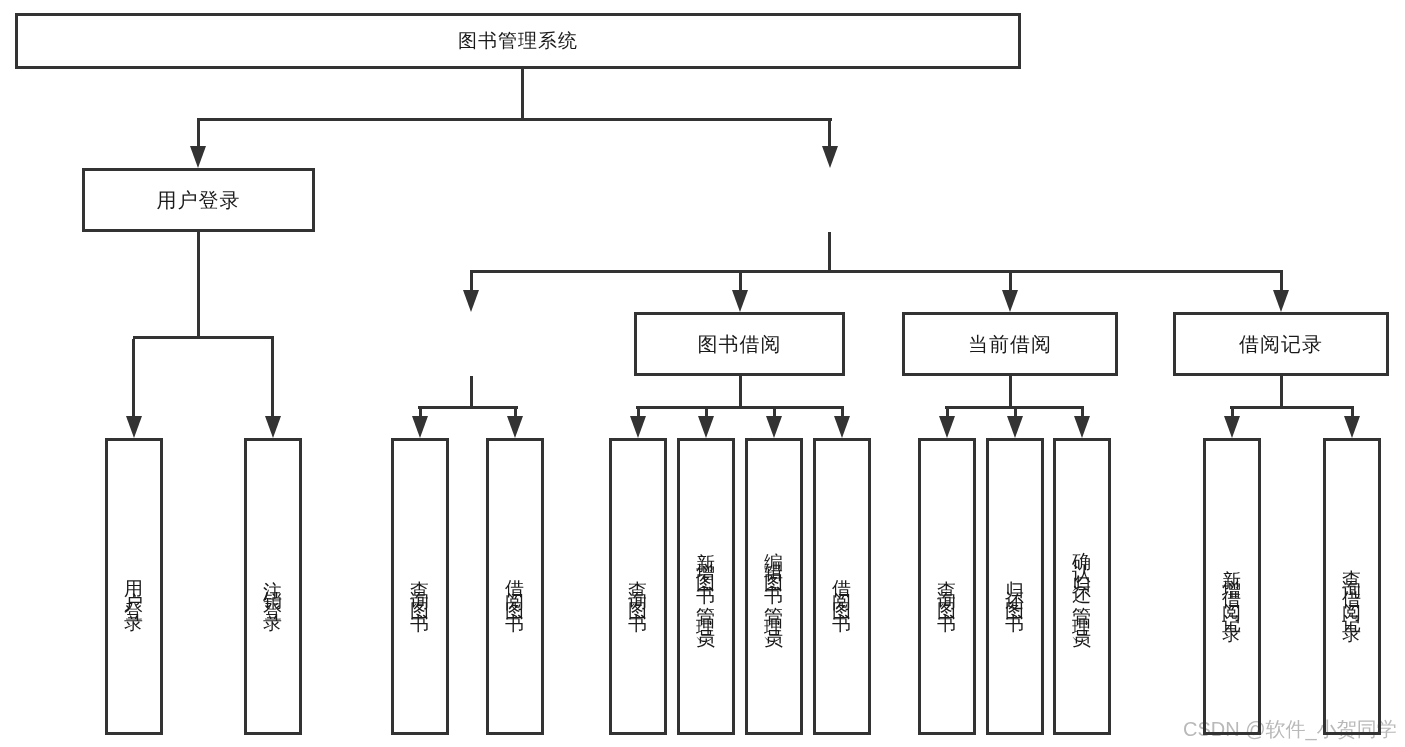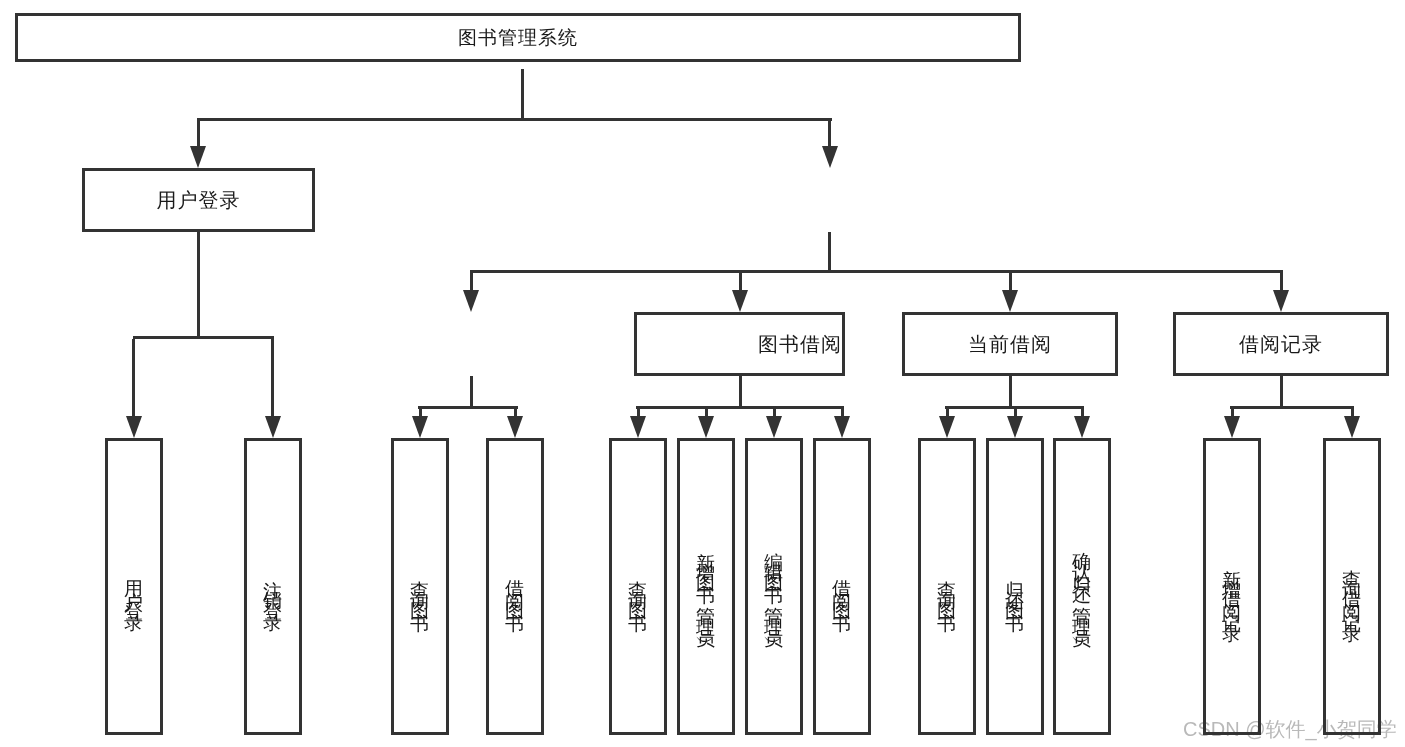--- a/index.html
+++ b/index.html
@@ -87,29 +87,29 @@
   <div class="arrow" style="left:1007px; top:416px;"></div>
   <div class="arrow" style="left:1074px; top:416px;"></div>
 
   <div class="line" style="left:1280px; top:376px; width:3px; height:30px;"></div>
   <div class="line" style="left:1230px; top:406px; width:124px; height:3px;"></div>
   <div class="line" style="left:1231px; top:409px; width:3px; height:7px;"></div>
   <div class="line" style="left:1351px; top:409px; width:3px; height:7px;"></div>
   <div class="arrow" style="left:1224px; top:416px;"></div>
   <div class="arrow" style="left:1344px; top:416px;"></div>
 
-  <div class="node" style="left:15px; top:13px; width:1006px; height:49px;">
+  <div class="node" style="left:15px; top:13px; width:1006px; height:56px;">
     <span class="hlabel" style="font-size:19px;">图书管理系统</span>
   </div>
 
   <div class="node" style="left:82px; top:168px; width:233px; height:64px;">
     <span class="hlabel">用户登录</span>
   </div>
 
-  <div class="node" style="left:634px; top:312px; width:211px; height:64px;justify-content:flex-end;">
+  <div class="node" style="left:634px; top:312px; width:211px; height:64px;">
     <span class="hlabel">图书借阅</span>
   </div>
   <div class="node" style="left:1173px; top:312px; width:216px; height:64px;">
     <span class="hlabel">借阅记录</span>
   </div>
   <div class="node" style="left:902px; top:312px; width:216px; height:64px;">
     <span class="hlabel">当前借阅</span>
   </div>
 
   <div class="node" style="left:105px; top:438px; width:58px; height:297px;">

